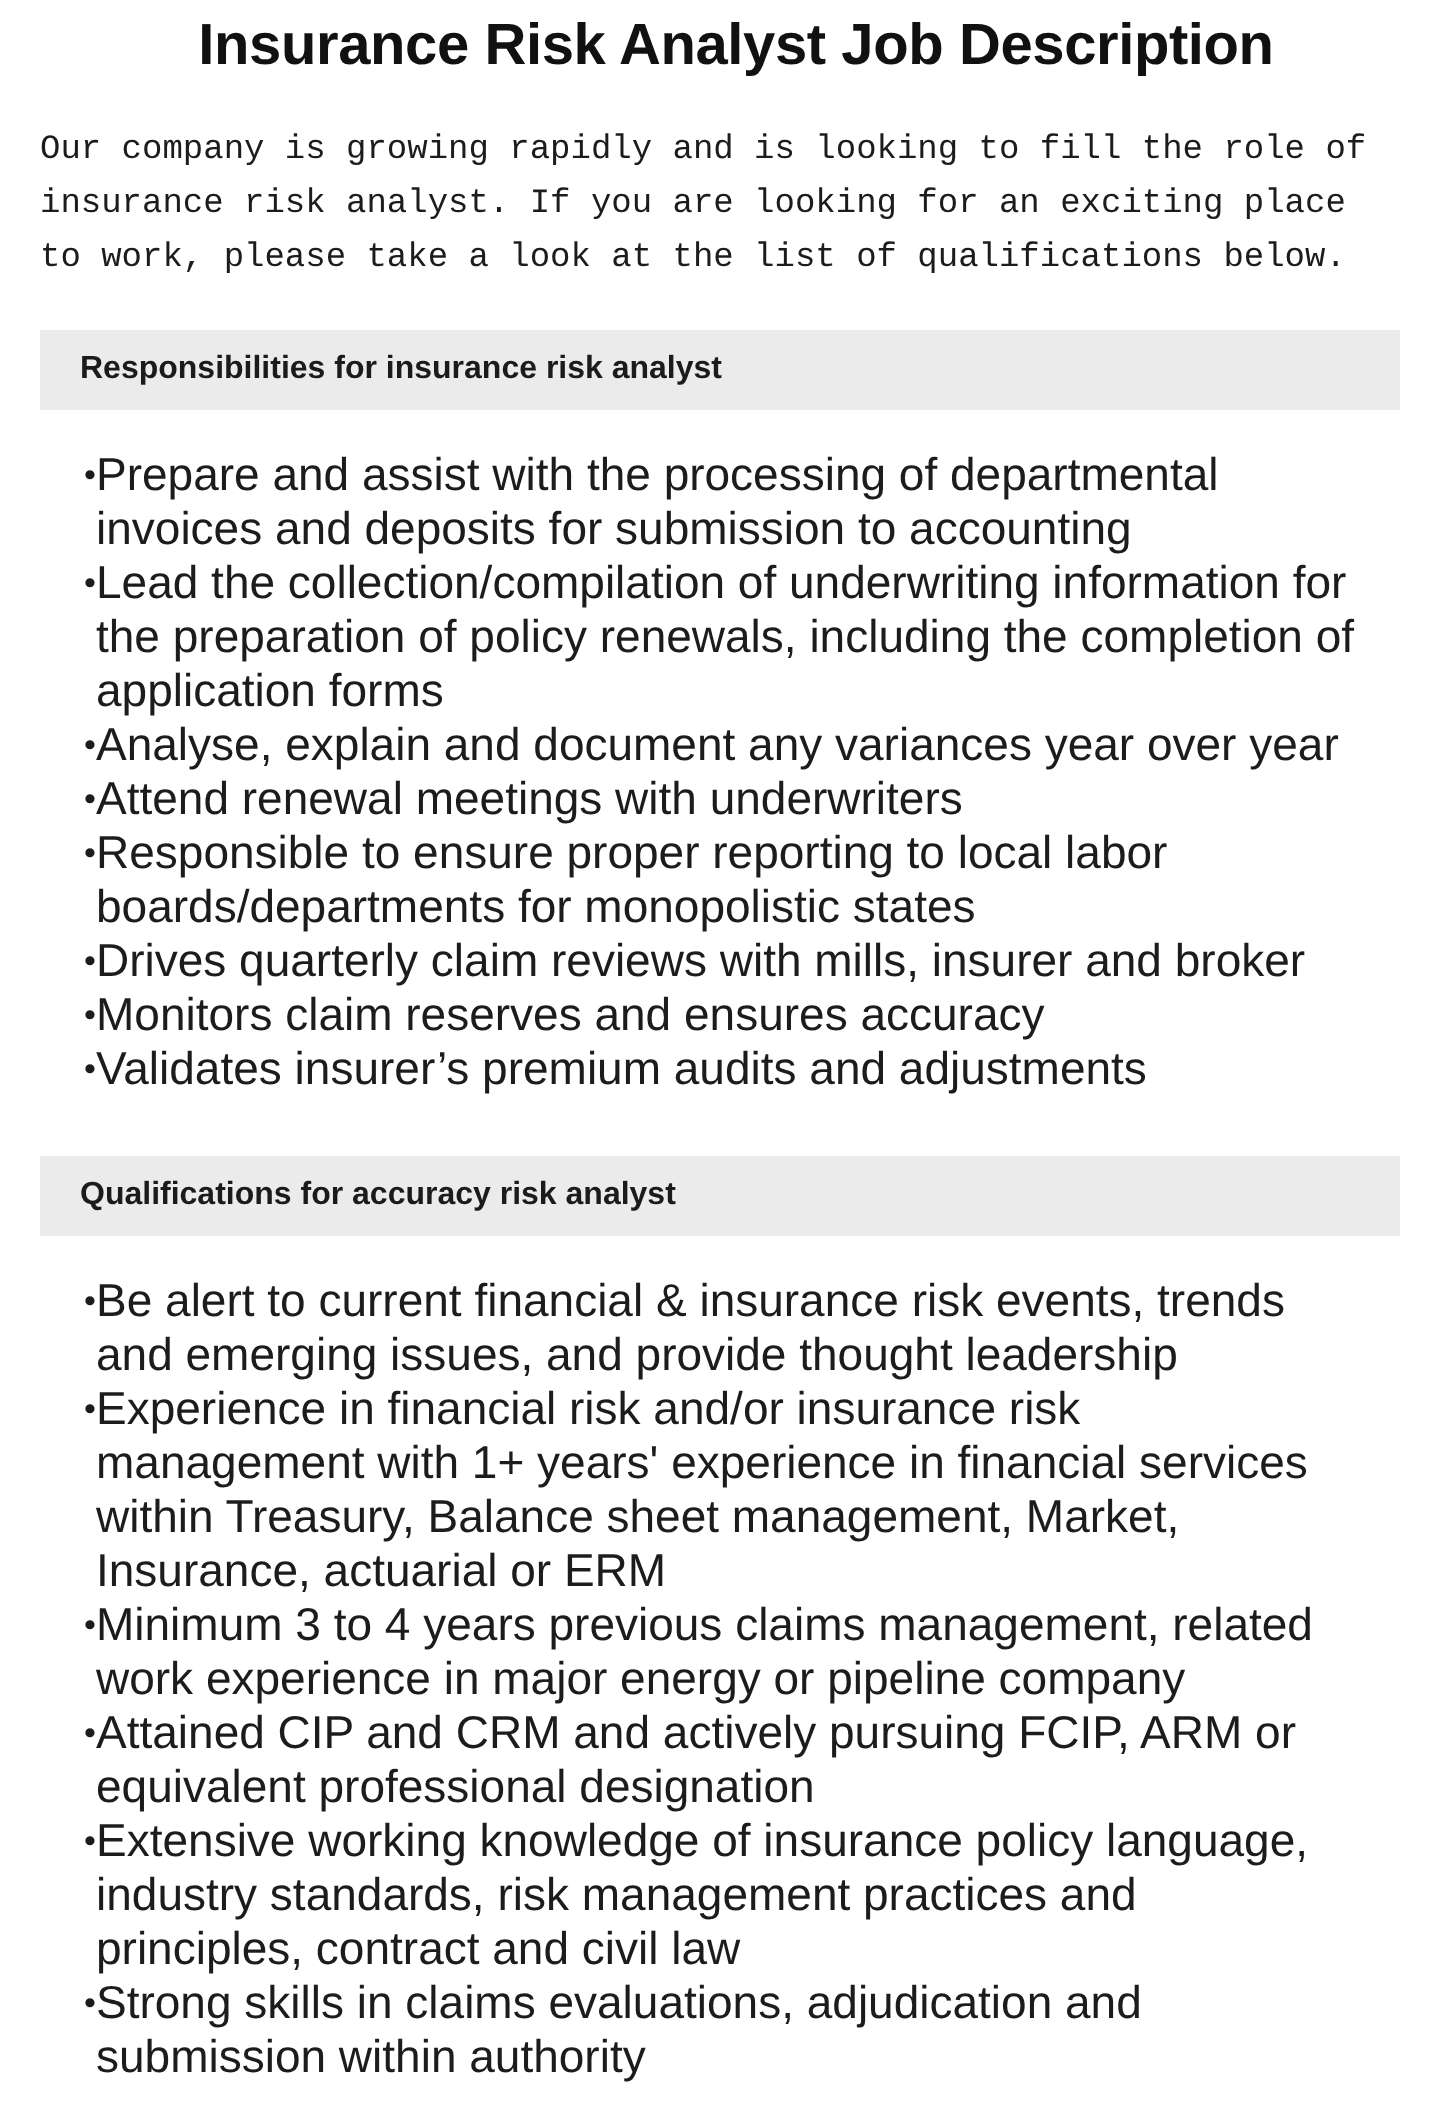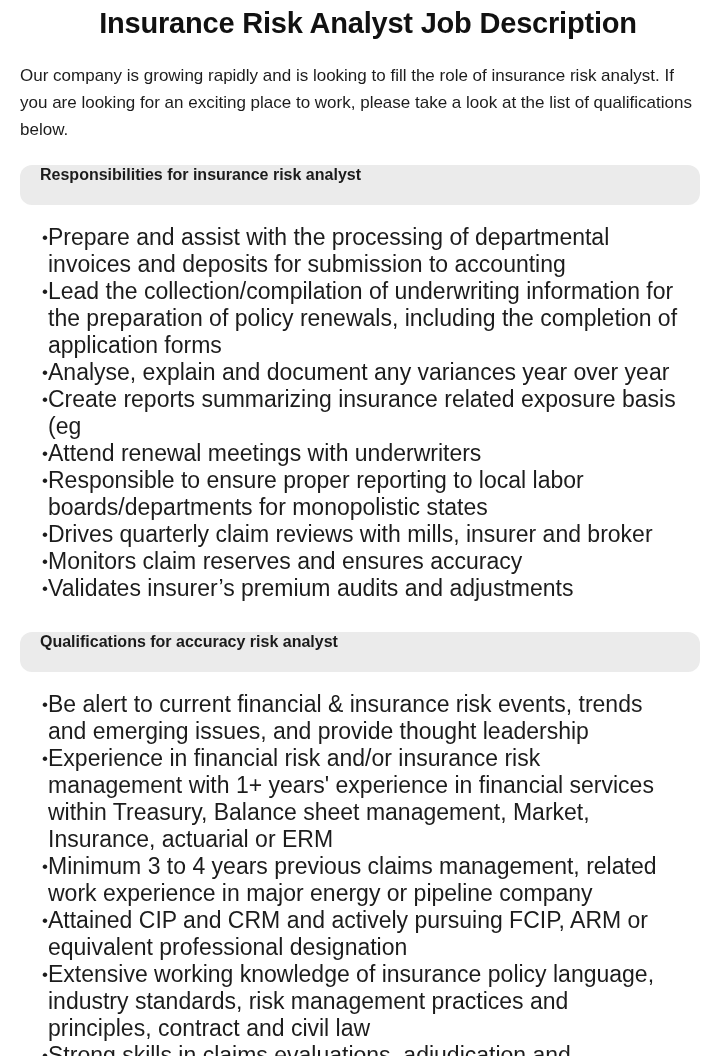--- a/index.html
+++ b/index.html
@@ -30,33 +30,33 @@
     margin: 0;
     padding: 4px 4px 0 20px;
     line-height: 38px;
   }
   .intro {
     font-size: 17px;
     line-height: 27px;
     color: #1c1c1c;
     margin: 0;
     padding: 20px 22px 0 20px;
+    font-family: Liberation Mono, monospace;
   }
   .section {
     margin-top: 22px;
   }
   .section-header {
     margin: 0 20px;
     background: #ebebeb;
     height: 40px;
     display: flex;
-    align-items: flex-start;
+    align-items: center;
     padding: 0 20px;
     box-sizing: border-box;
-    border-radius: 12px;
   }
   .section-header-text {
     font-size: 16px;
     font-weight: bold;
     color: #1b1b1b;
     line-height: 20px;
   }
   ul.bullet-list {
     list-style: none;
     margin: 0;
@@ -100,21 +100,20 @@
   <p class="intro">Our company is growing rapidly and is looking to fill the role of insurance risk analyst. If you are looking for an exciting place to work, please take a look at the list of qualifications below.</p>
 
   <div class="section section-responsibilities">
     <div class="section-header">
       <span class="section-header-text">Responsibilities for insurance risk analyst</span>
     </div>
     <ul class="bullet-list" id="list-0">
         <li>Prepare and assist with the processing of departmental invoices and deposits for submission to accounting</li>
         <li>Lead the collection/compilation of underwriting information for the preparation of policy renewals, including the completion of application forms</li>
         <li>Analyse, explain and document any variances year over year</li>
-        <li>Create reports summarizing insurance related exposure basis (eg</li>
         <li>Attend renewal meetings with underwriters</li>
         <li>Responsible to ensure proper reporting to local labor boards/departments for monopolistic states</li>
         <li>Drives quarterly claim reviews with mills, insurer and broker</li>
         <li>Monitors claim reserves and ensures accuracy</li>
         <li>Validates insurer’s premium audits and adjustments</li>
       </ul>
   </div>
 
   <div class="section section-qualifications">
     <div class="section-header">

